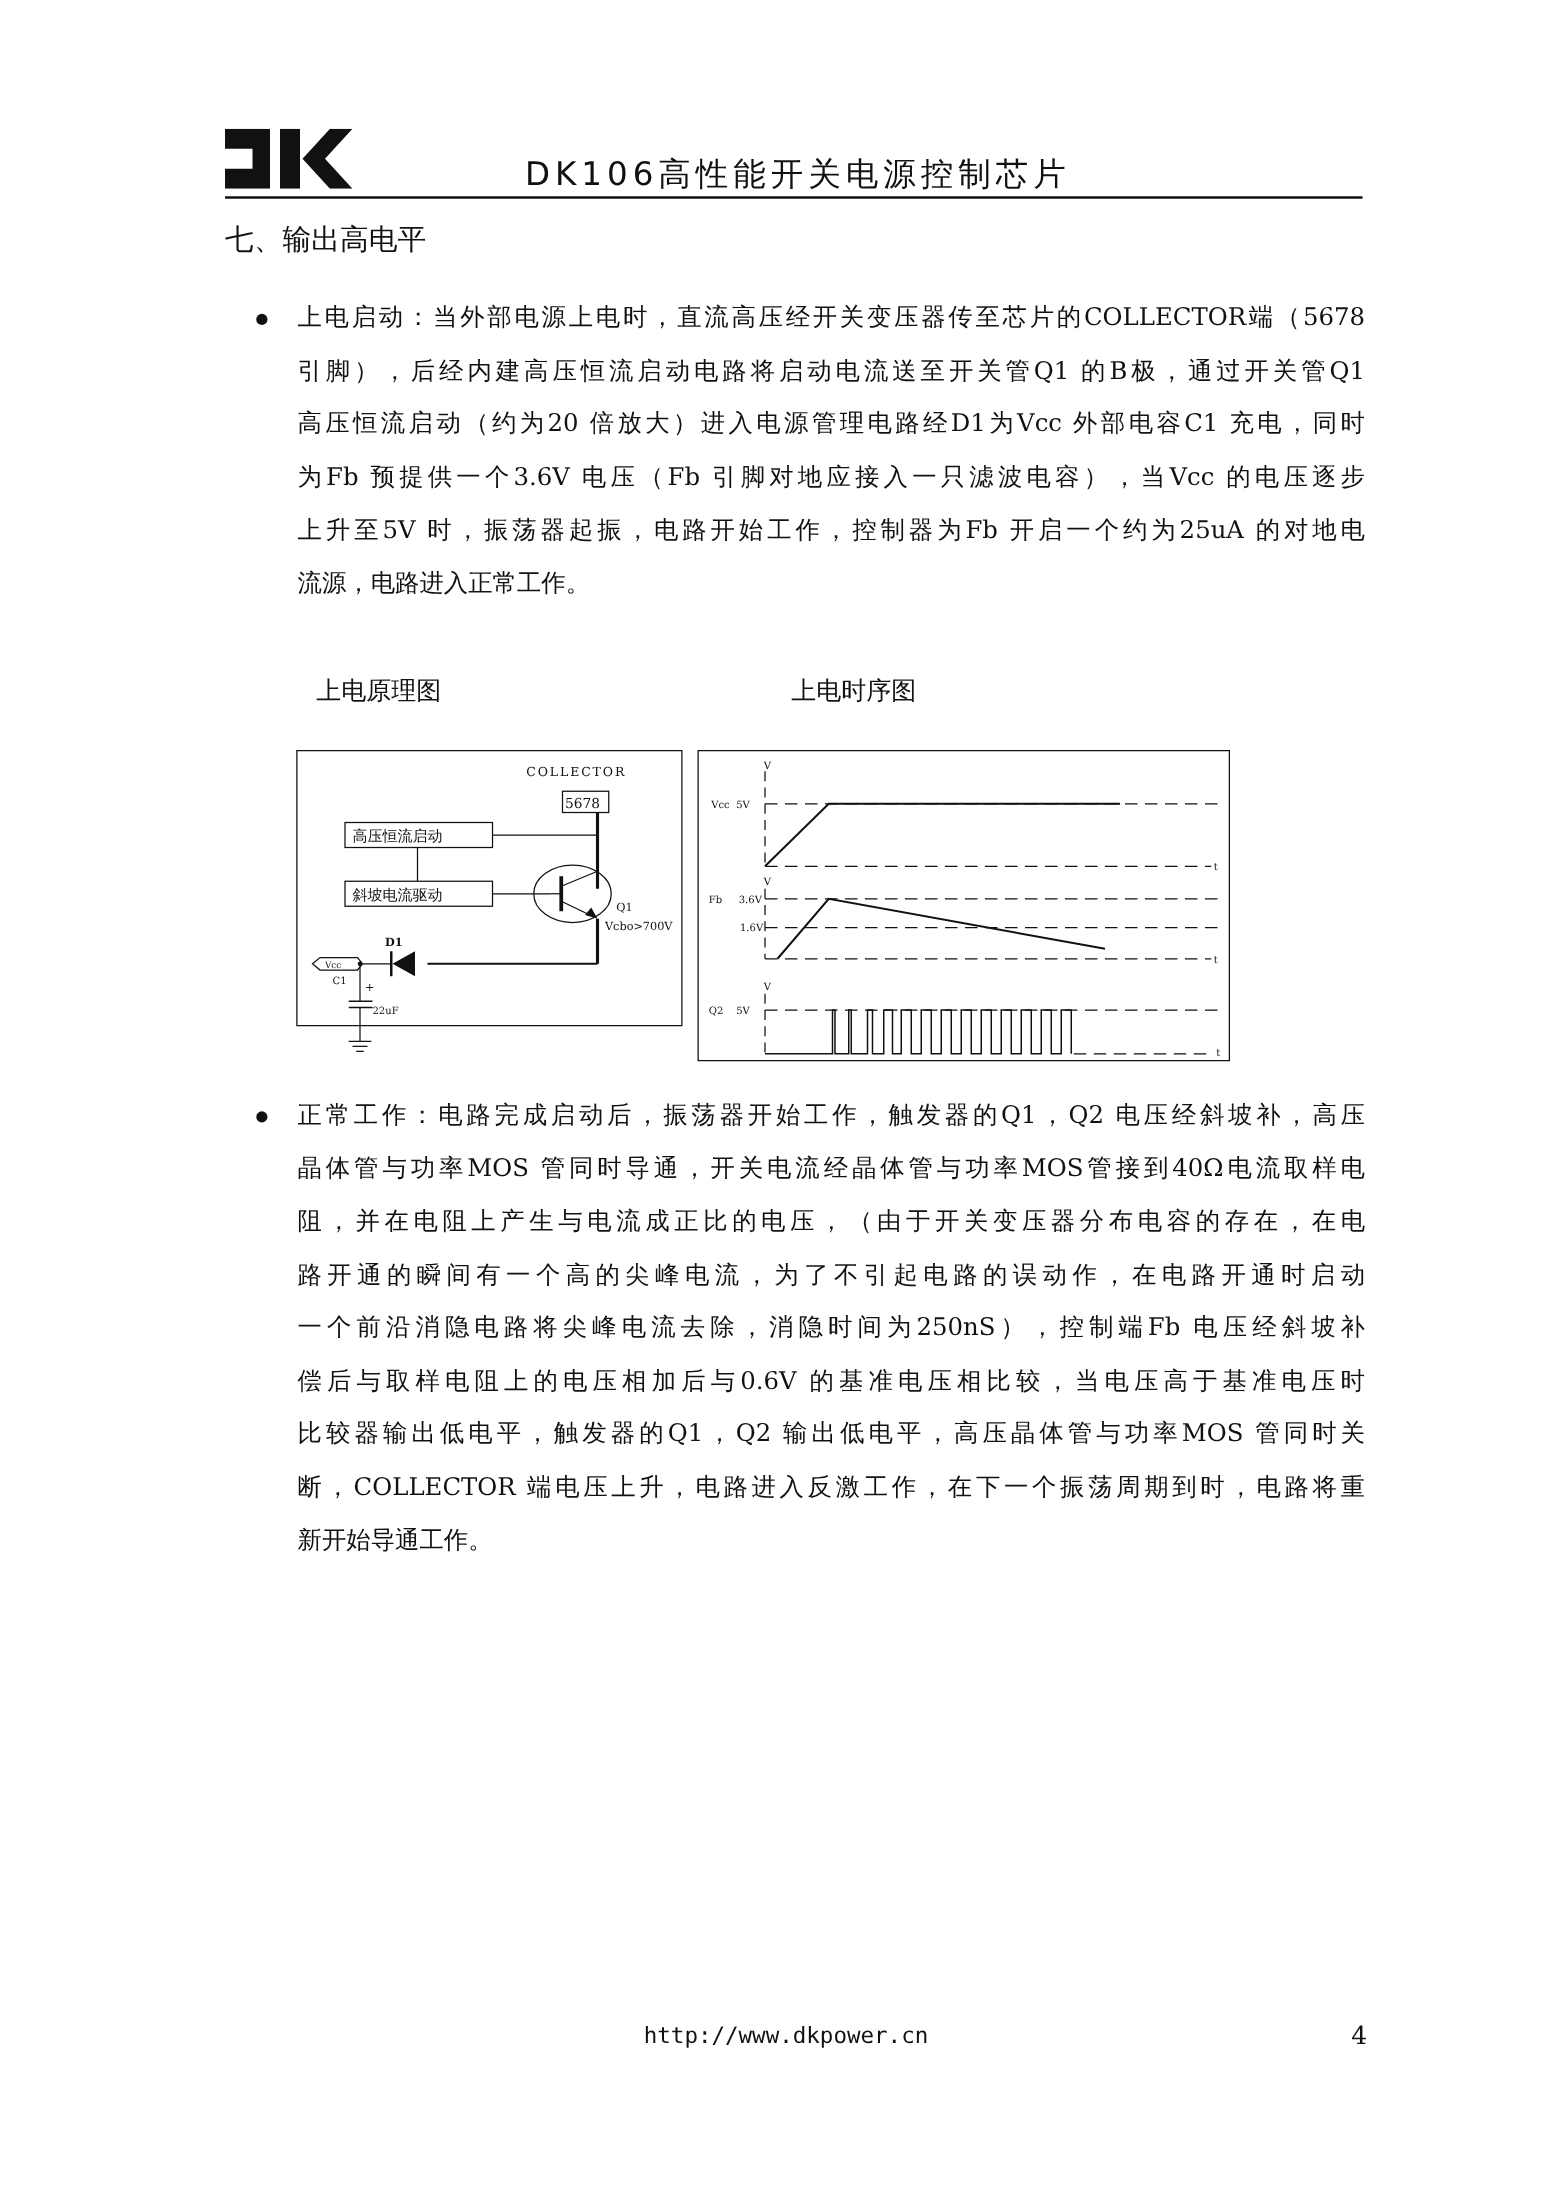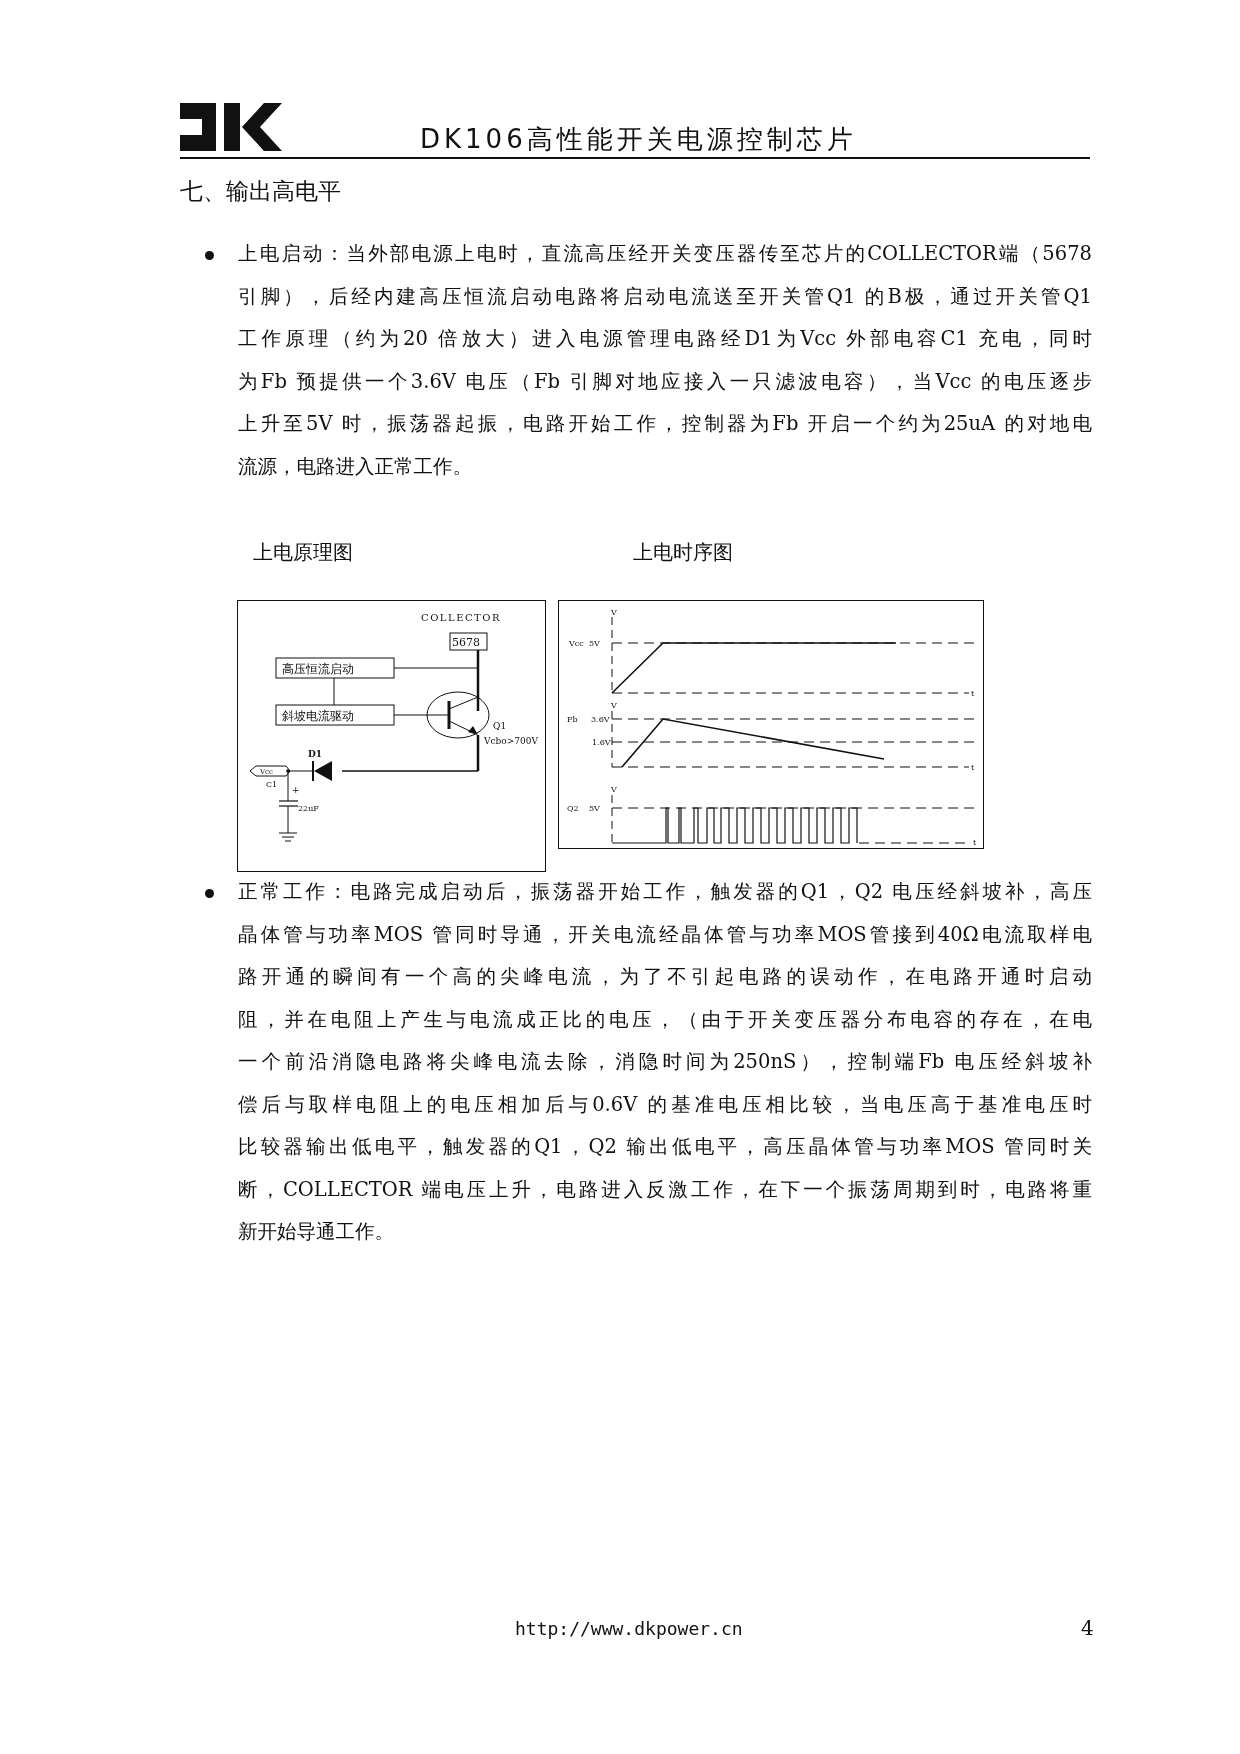--- a/index.html
+++ b/index.html
@@ -37,30 +37,30 @@
 </div>
 <div class="abs doc-title">DK106高性能开关电源控制芯片</div>
 <div class="abs header-rule"></div>
 
 <div class="abs section-title">七、输出高电平</div>
 
 <div class="abs para" style="top: 233px;">
   <span class="bullet" style="top: 18px; left: -7px;"></span>
   <span class="line" style="padding-left: 26px;">上电启动：当外部电源上电时，直流高压经开关变压器传至芯片的COLLECTOR端（5678</span>
   <span class="line" style="padding-left: 26px;">引脚），后经内建高压恒流启动电路将启动电流送至开关管Q1 的B极，通过开关管Q1</span>
-  <span class="line" style="padding-left: 26px;">工作原理（约为20 倍放大）进入电源管理电路经D1为Vcc 外部电容C1 充电，同时</span>
+  <span class="line" style="padding-left: 26px;">高压恒流启动（约为20 倍放大）进入电源管理电路经D1为Vcc 外部电容C1 充电，同时</span>
   <span class="line" style="padding-left: 26px;">为Fb 预提供一个3.6V 电压（Fb 引脚对地应接入一只滤波电容），当Vcc 的电压逐步</span>
   <span class="line" style="padding-left: 26px;">上升至5V 时，振荡器起振，电路开始工作，控制器为Fb 开启一个约为25uA 的对地电</span>
   <span class="line last" style="padding-left: 26px;">流源，电路进入正常工作。</span>
 </div>
 
 <div class="abs caption" style="left: 253px; top: 539px;">上电原理图</div>
 <div class="abs caption" style="left: 633px; top: 539px;">上电时序图</div>
 
-<div class="abs figbox" style="left: 237px; top: 600px; width: 309px; height: 272px;">
+<div class="abs figbox" style="left: 237px; top: 600px; width: 309px; height: 221px;">
   <svg width="306" height="246" viewBox="0 0 306 246">
     <text x="183" y="20" font-size="10" letter-spacing="1.5" fill="#111">COLLECTOR</text>
     <rect x="212" y="32" width="37" height="17" fill="#fff" stroke="#111" stroke-width="1"></rect>
     <text x="214" y="45" font-size="11" fill="#111">5678</text>
     <line x1="240" y1="49" x2="240" y2="110" stroke="#111" stroke-width="2.5"></line>
 
     <rect x="38" y="57" width="118" height="20" fill="#fff" stroke="#111" stroke-width="1"></rect>
     <text x="44" y="72" font-size="12" fill="#111" font-family="DejaVu Sans, sans-serif">高压恒流启动</text>
     <line x1="156" y1="67" x2="240" y2="67" stroke="#111" stroke-width="1"></line>
     <line x1="96" y1="77" x2="96" y2="104" stroke="#111" stroke-width="1"></line>
@@ -136,22 +136,22 @@
       <text x="414" y="244">t</text>
       <polyline points="53,242 107,242 107,207 109,207 109,242 120,242 120,207 122,207 122,242 135,242 135,207 139,207 139,242 148,242 148,207 155,207 155,242 162,242 162,207 170,207 170,242 178,242 178,207 186,207 186,242 194,242 194,207 202,207 202,242 210,242 210,207 218,207 218,242 226,242 226,207 234,207 234,242 242,242 242,207 250,207 250,242 258,242 258,207 266,207 266,242 274,242 274,207 282,207 282,242 290,242 290,207 298,207 298,242" fill="none" stroke="#111" stroke-width="1.2"></polyline>
     </g>
   </svg>
 </div>
 
 <div class="abs para" style="top: 871px;">
   <span class="bullet" style="top: 18px; left: -7px;"></span>
   <span class="line" style="padding-left: 26px;">正常工作：电路完成启动后，振荡器开始工作，触发器的Q1，Q2 电压经斜坡补，高压</span>
   <span class="line" style="padding-left: 26px;">晶体管与功率MOS 管同时导通，开关电流经晶体管与功率MOS管接到40Ω电流取样电</span>
+  <span class="line" style="padding-left: 26px;">阻，并在电阻上产生与电流成正比的电压，（由于开关变压器分布电容的存在，在电</span>
   <span class="line" style="padding-left: 26px;">路开通的瞬间有一个高的尖峰电流，为了不引起电路的误动作，在电路开通时启动</span>
-  <span class="line" style="padding-left: 26px;">阻，并在电阻上产生与电流成正比的电压，（由于开关变压器分布电容的存在，在电</span>
   <span class="line" style="padding-left: 26px;">一个前沿消隐电路将尖峰电流去除，消隐时间为250nS），控制端Fb 电压经斜坡补</span>
   <span class="line" style="padding-left: 26px;">偿后与取样电阻上的电压相加后与0.6V 的基准电压相比较，当电压高于基准电压时</span>
   <span class="line" style="padding-left: 26px;">比较器输出低电平，触发器的Q1，Q2 输出低电平，高压晶体管与功率MOS 管同时关</span>
   <span class="line" style="padding-left: 26px;">断，COLLECTOR 端电压上升，电路进入反激工作，在下一个振荡周期到时，电路将重</span>
   <span class="line last" style="padding-left: 26px;">新开始导通工作。</span>
 </div>
 
 <div class="abs footer-url">http://www.dkpower.cn</div>
 <div class="abs footer-page">4</div>
 

